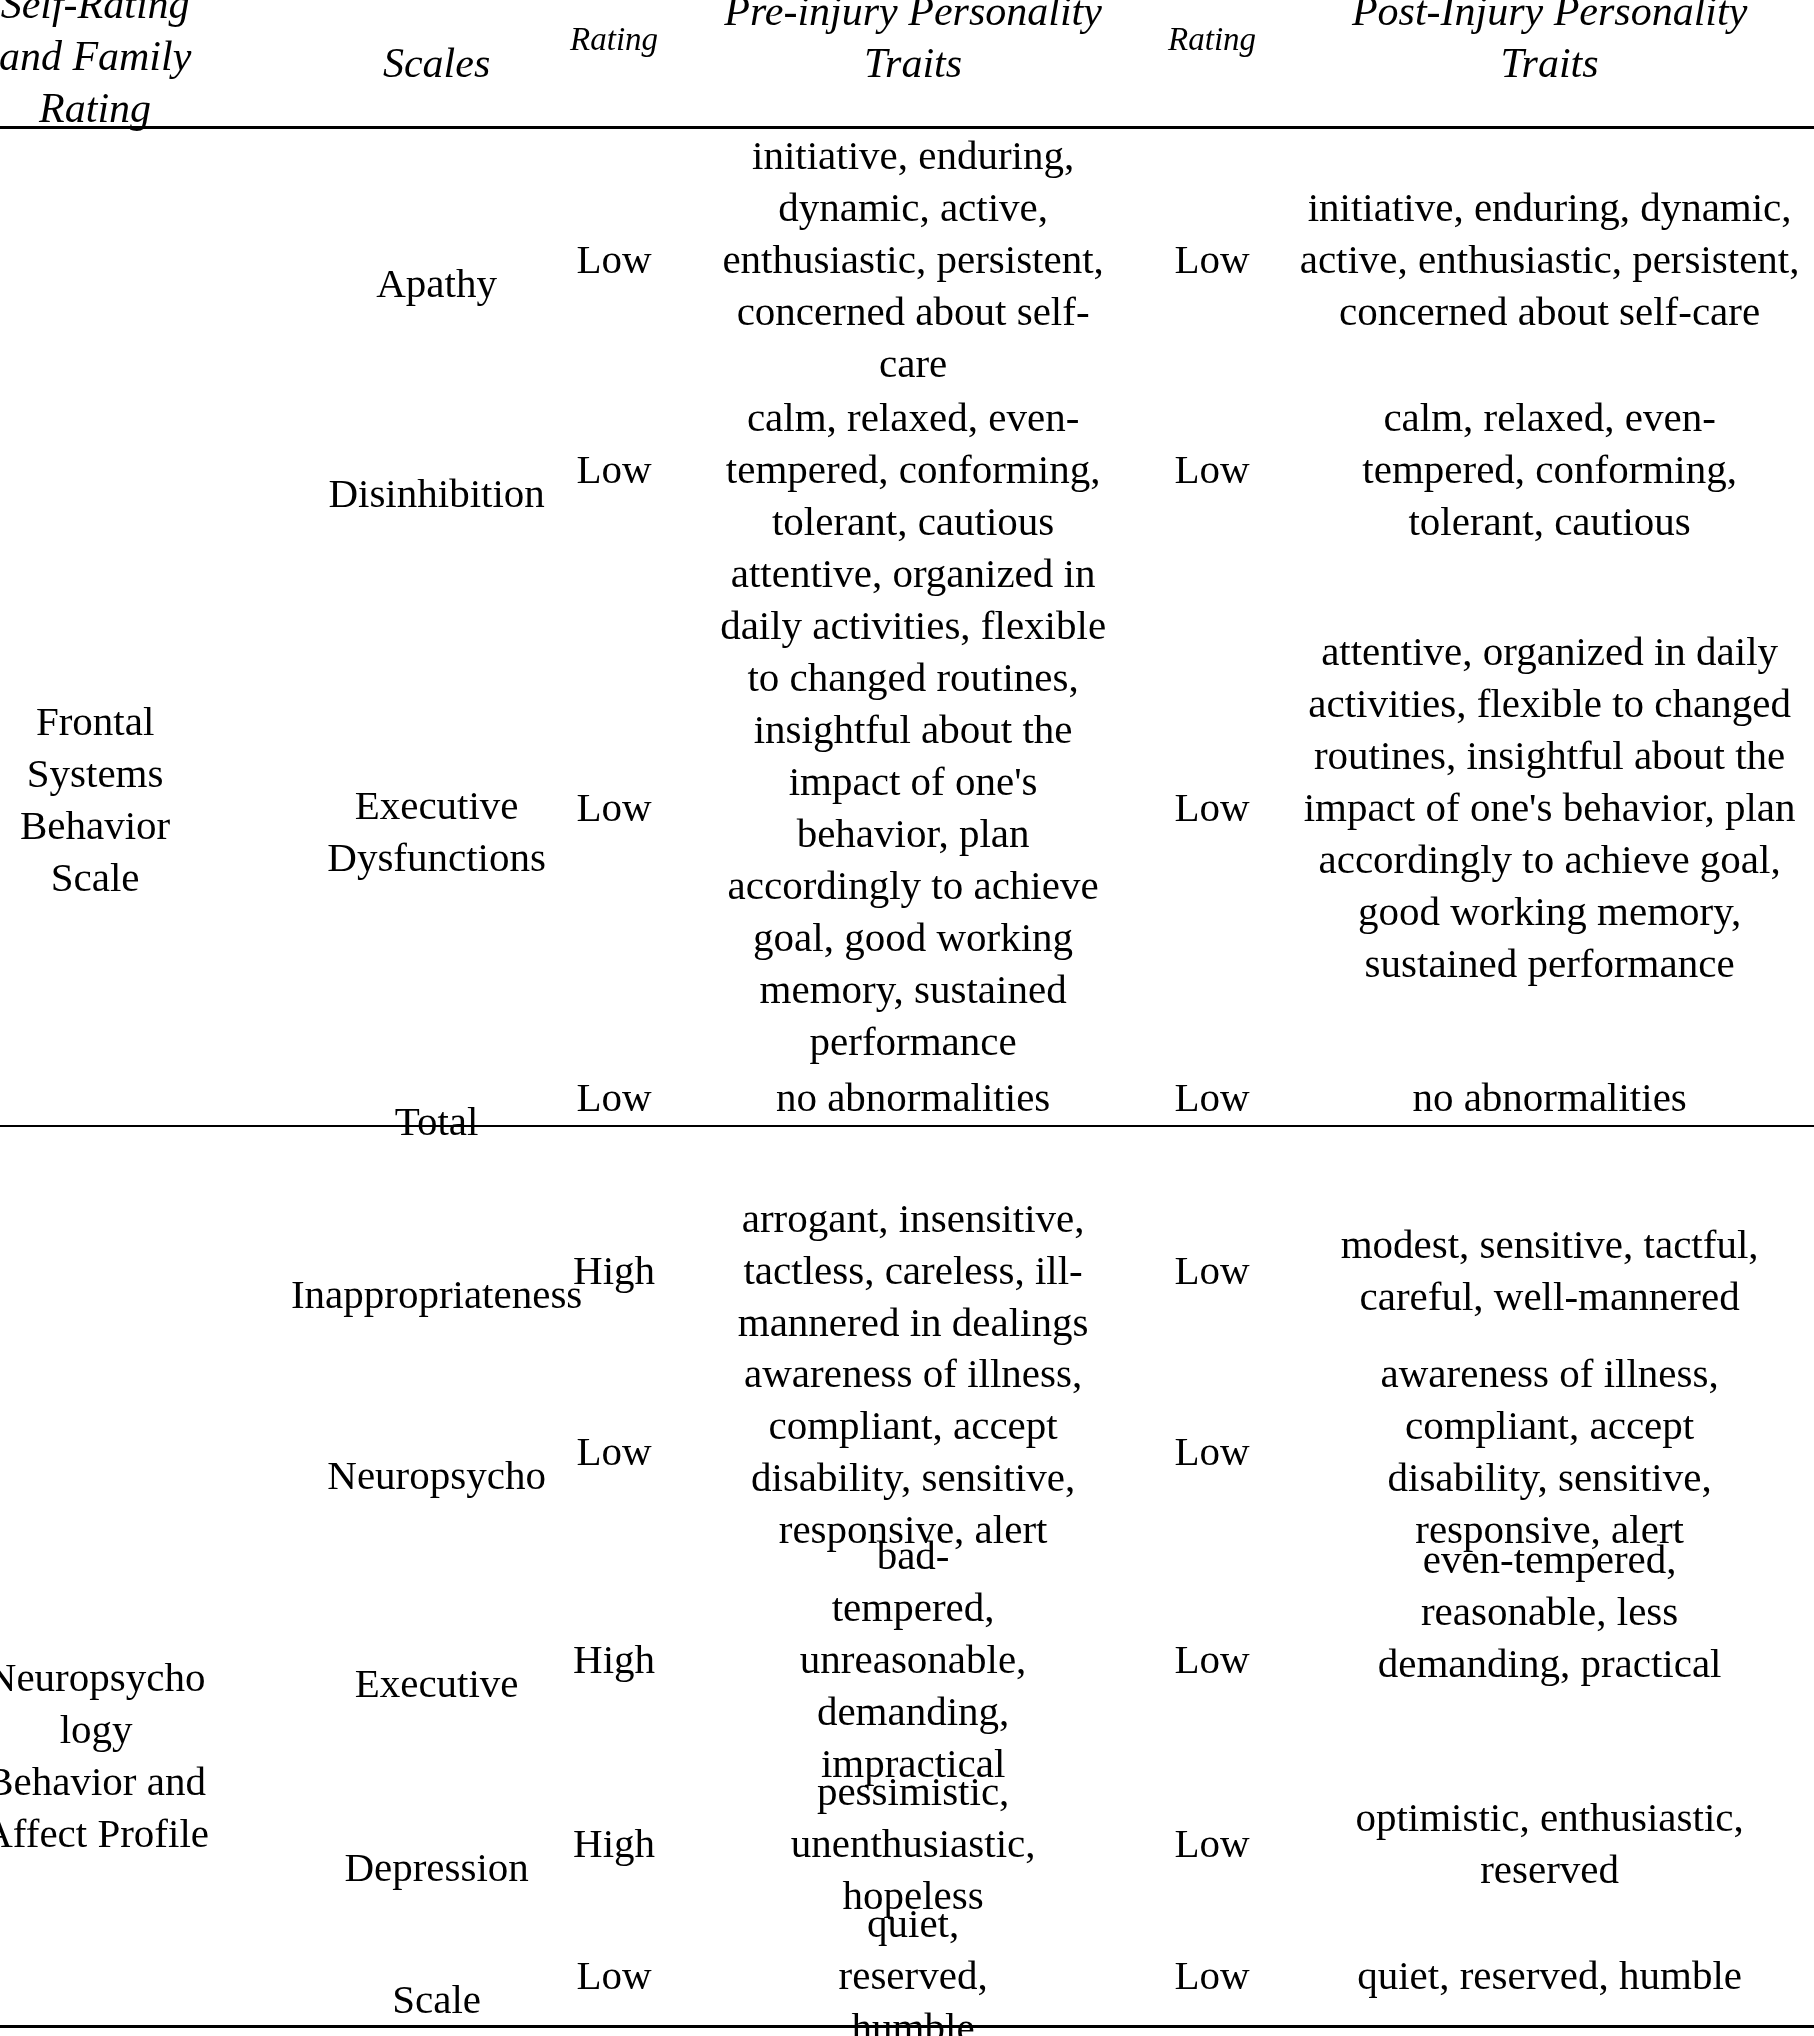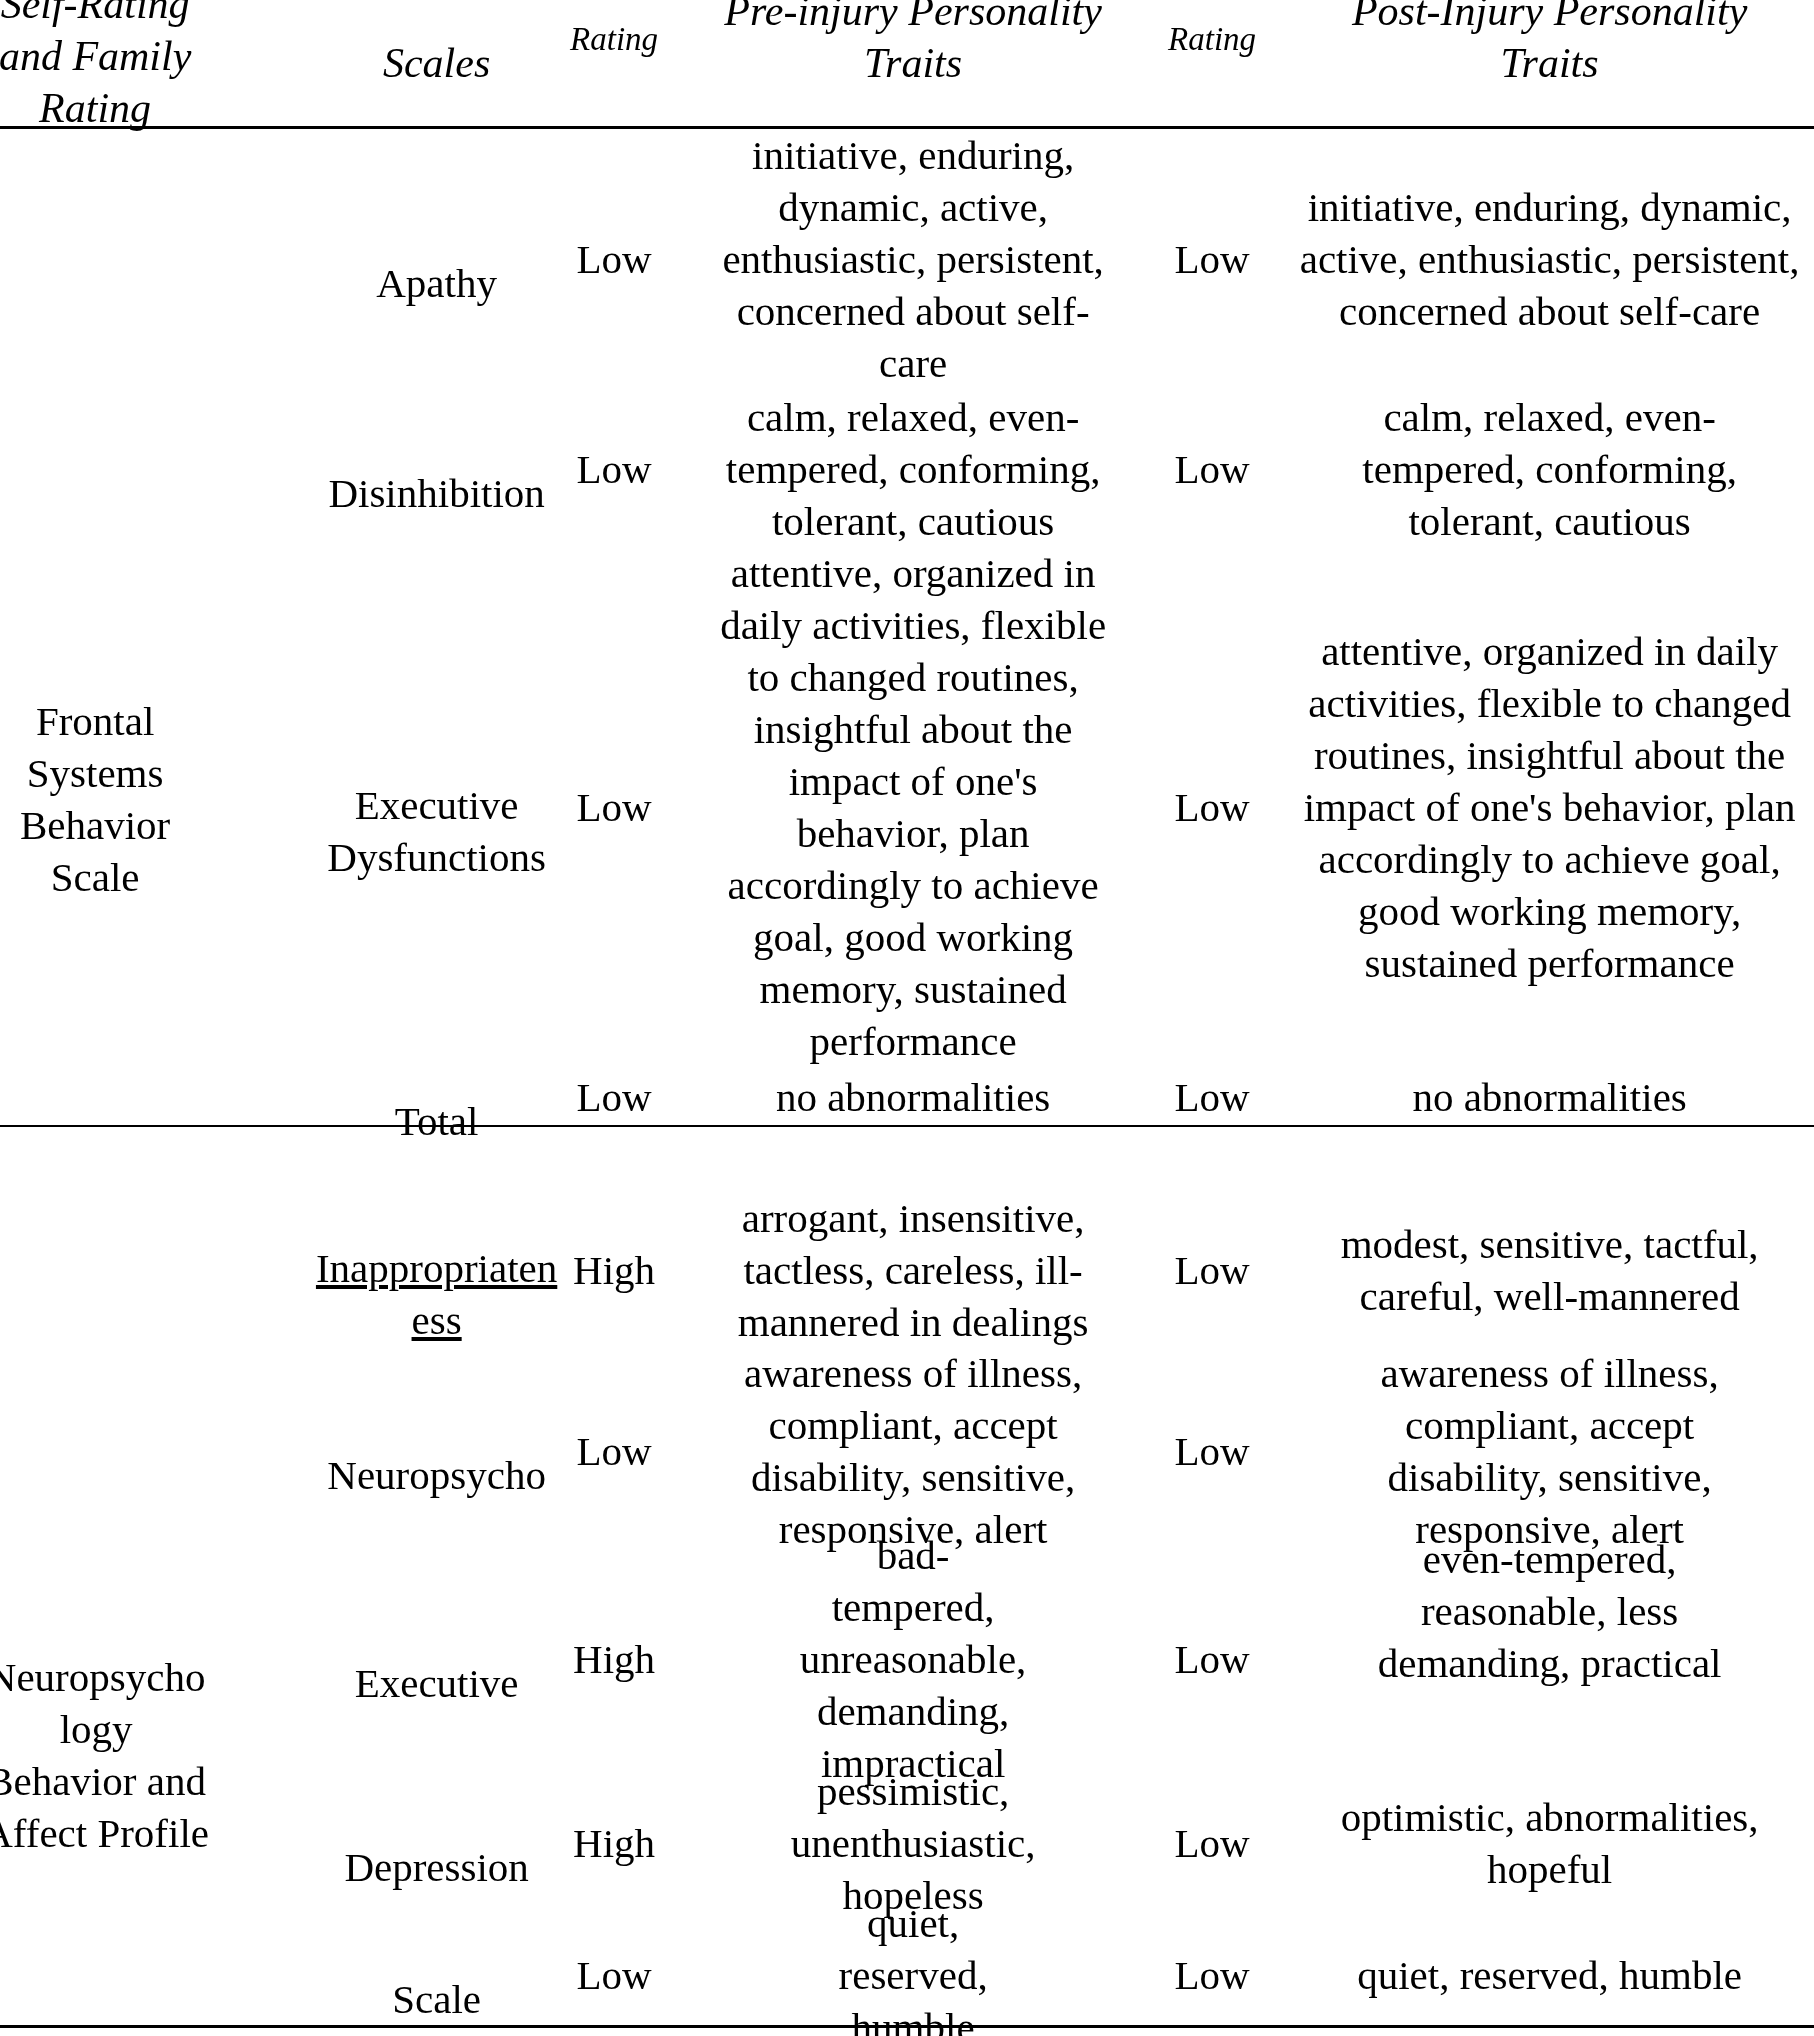--- a/index.html
+++ b/index.html
@@ -93,21 +93,21 @@
   <div class="rule thin" style="top:1125px;"></div>
 
   <div class="cell c0" style="top:1647px;height:216px;flex-direction:column;padding-left:2px;">
     <span>Neuropsycho</span>
     <span>logy</span>
     <span>Behavior and</span>
     <span>Affect Profile</span>
   </div>
 
   <div>
-    <div class="cell c1" style="top:1191px;height:157px;flex-direction:column;text-decoration:underline;">
+    <div class="cell c1" style="top:1191px;height:157px;flex-direction:row;">
       <span>Inappropriaten</span>
       <span>ess</span>
     </div>
     <div class="cell c2" style="top:1191px;height:157px;">High</div>
     <div class="cell c3" style="top:1191px;height:157px;padding:0 21.6px;">arrogant, insensitive, tactless, careless, ill-mannered in dealings</div>
     <div class="cell c4" style="top:1191px;height:157px;">Low</div>
     <div class="cell c5" style="top:1191px;height:157px;padding:0 2px;">modest, sensitive, tactful, careful, well-mannered</div>
   </div>
 
   <div>
@@ -124,21 +124,21 @@
     <div class="cell c3" style="top:1556px;height:206px;padding:0 98px;">bad-tempered, unreasonable, demanding, impractical</div>
     <div class="cell c4" style="top:1556px;height:206px;">Low</div>
     <div class="cell c5" style="top:1508px;height:206px;padding:0 78px;">even-tempered, reasonable, less demanding, practical</div>
   </div>
 
   <div>
     <div class="cell c1" style="top:1764px;height:157px;">Depression</div>
     <div class="cell c2" style="top:1764px;height:157px;">High</div>
     <div class="cell c3" style="top:1764px;height:157px;padding:0 88px;">pessimistic, unenthusiastic, hopeless</div>
     <div class="cell c4" style="top:1764px;height:157px;">Low</div>
-    <div class="cell c5" style="top:1764px;height:157px;padding:0 9.8px;">optimistic, abnormalities, hopeful</div>
+    <div class="cell c5" style="top:1764px;height:157px;padding:0 9.8px;">optimistic, enthusiastic, reserved</div>
   </div>
 
   <div>
     <div class="cell c1" style="top:1923px;height:103px;">Scale</div>
     <div class="cell c2" style="top:1923px;height:103px;">Low</div>
     <div class="cell c3" style="top:1923px;height:103px;padding:0 98px;">quiet, reserved, humble</div>
     <div class="cell c4" style="top:1923px;height:103px;">Low</div>
     <div class="cell c5" style="top:1923px;height:103px;">quiet, reserved, humble</div>
   </div>
 

